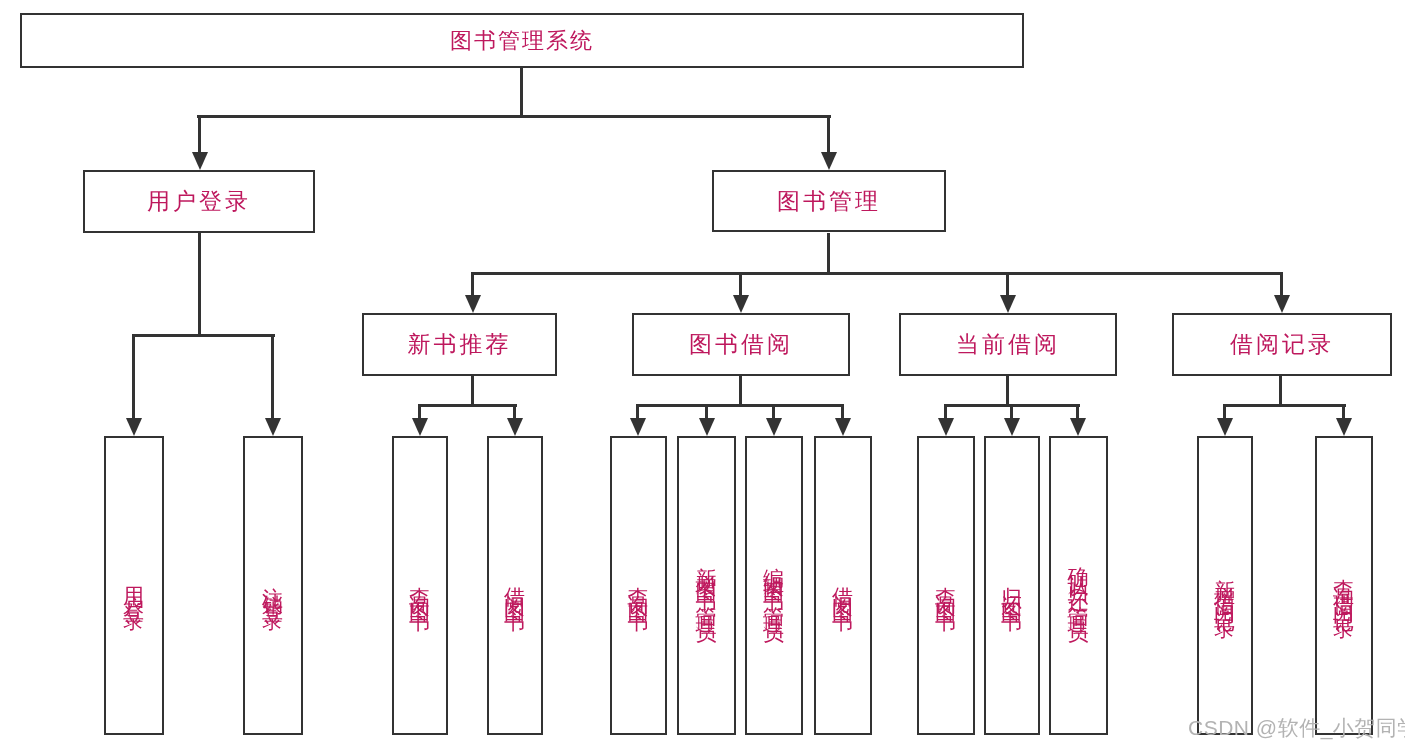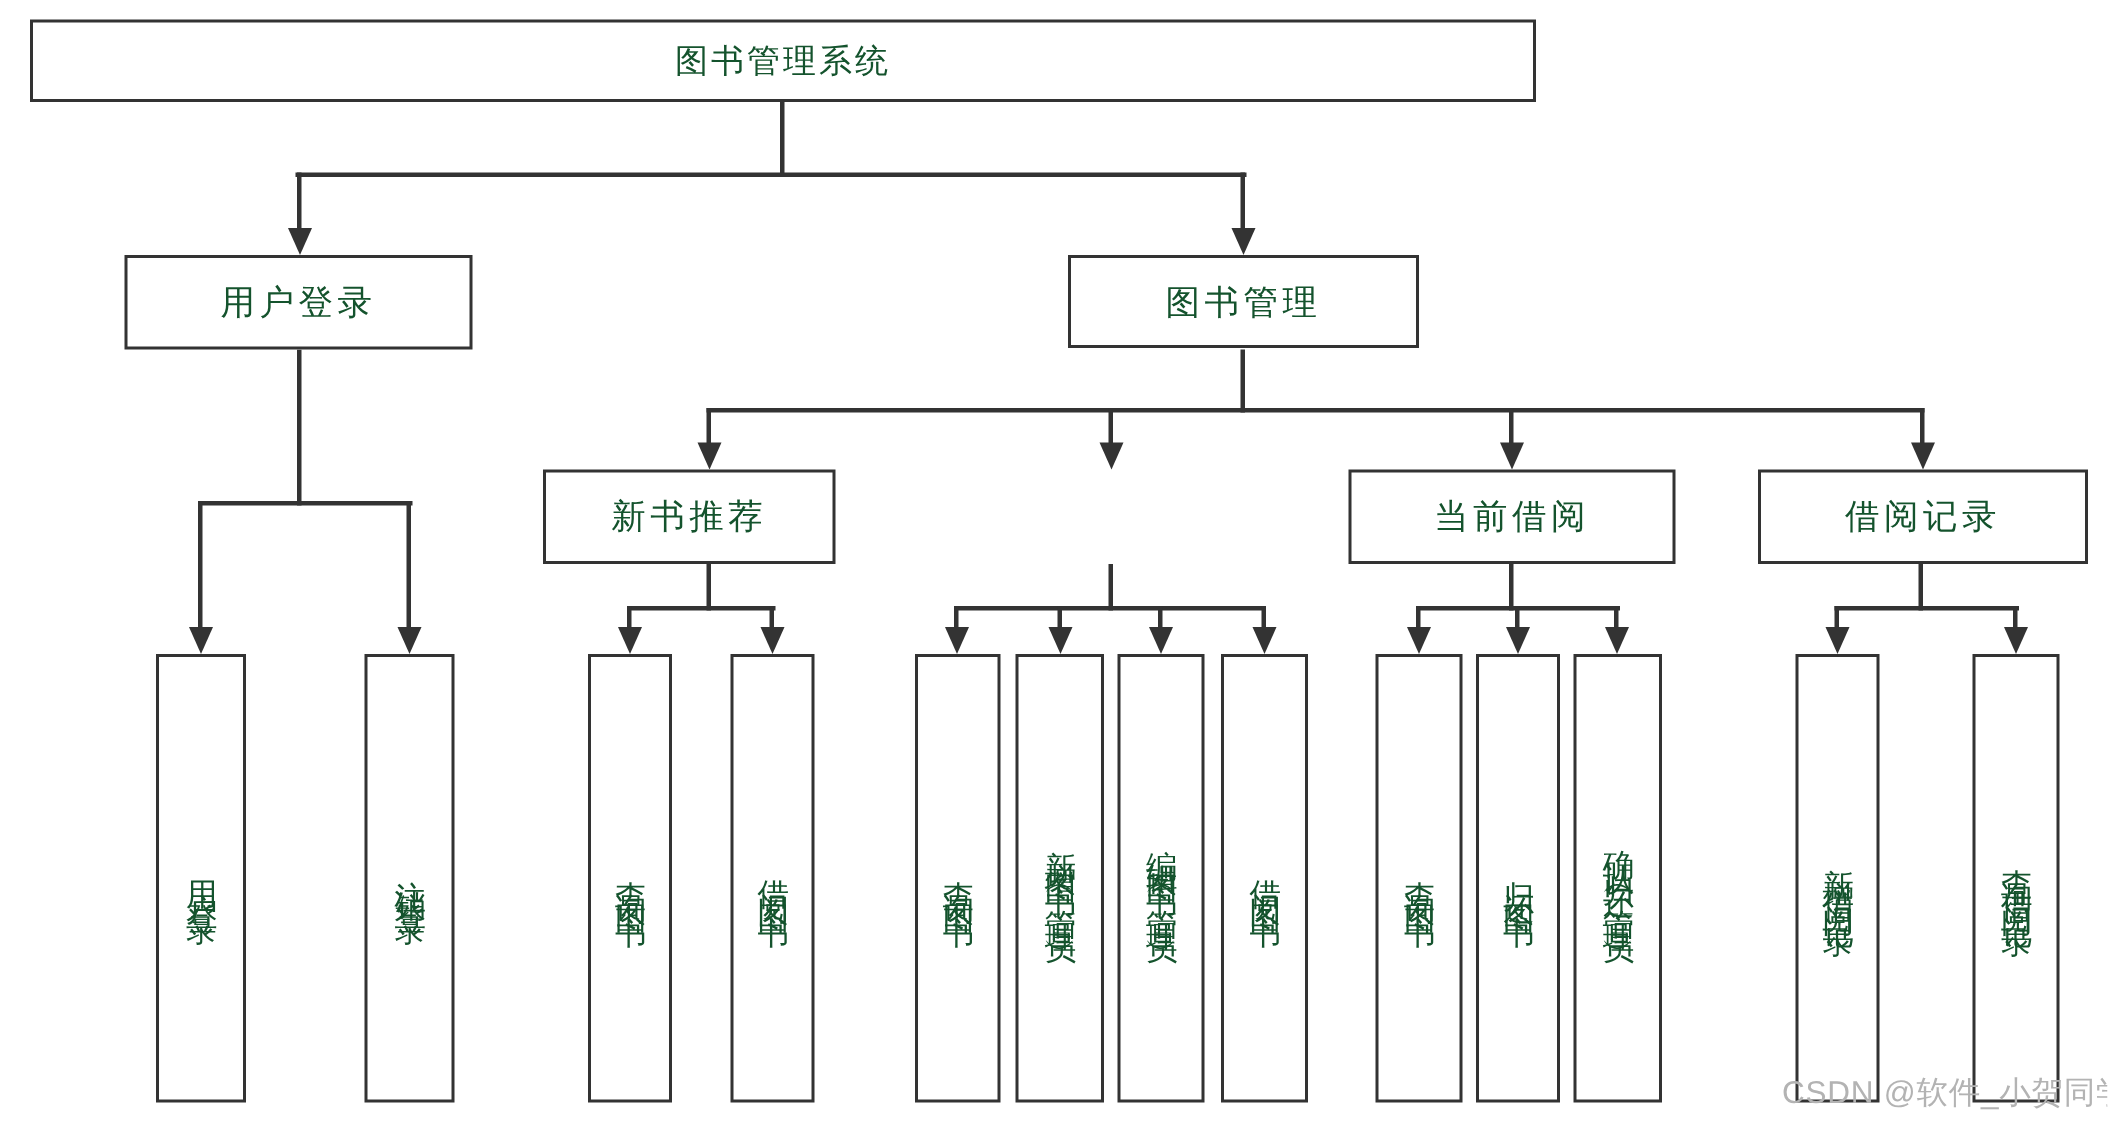--- a/index.html
+++ b/index.html
@@ -4,21 +4,21 @@
 <style>
   html,body{margin:0;padding:0;background:#ffffff;}
   .stage{
     position:relative;width:1405px;height:747px;background:#ffffff;overflow:hidden;
     font-family:"Liberation Sans","DejaVu Sans",sans-serif;color:#2e2e2e;
   }
   .node{
     position:absolute;box-sizing:border-box;border:2px solid #333333;background:#ffffff;
     display:flex;align-items:center;justify-content:center;z-index:2;
   }
-  .node .lbl{font-size:23px;letter-spacing:3px;color:#14532d;white-space:nowrap;}
+  .node .lbl{font-size:23px;letter-spacing:3px;color:#be185d;white-space:nowrap;}
   .node.root .lbl{font-size:22px;letter-spacing:2px;}
   .node.leaf .lbl{
     writing-mode:vertical-rl;text-orientation:mixed;
     font-size:21px;letter-spacing:8px;line-height:1;
   }
   .cl-v{position:absolute;width:3px;background:#333333;z-index:1;}
   .cl-h{position:absolute;height:3px;background:#333333;z-index:1;}
   .cl-a{position:absolute;width:0;height:0;border-left:8px solid transparent;
         border-right:8px solid transparent;border-top:18px solid #333333;z-index:1;}
   .watermark{
@@ -37,20 +37,23 @@
 
   <div class="node" style="left:83px;top:170px;width:232px;height:63px;">
     <span class="lbl">用户登录</span>
   </div>
   <div class="node" style="left:712px;top:170px;width:234px;height:62px;">
     <span class="lbl">图书管理</span>
   </div>
 
   <div class="node" style="left:362px;top:313px;width:195px;height:63px;">
     <span class="lbl">新书推荐</span>
+  </div>
+  <div class="node" style="left:632px;top:313px;width:218px;height:63px;">
+    <span class="lbl">图书借阅</span>
   </div>
   <div class="node" style="left:899px;top:313px;width:218px;height:63px;">
     <span class="lbl">当前借阅</span>
   </div>
   <div class="node" style="left:1172px;top:313px;width:220px;height:63px;">
     <span class="lbl">借阅记录</span>
   </div>
 
   <div class="node leaf" style="left:104px;top:436px;width:60px;height:299px;">
     <span class="lbl">用户登录</span>

